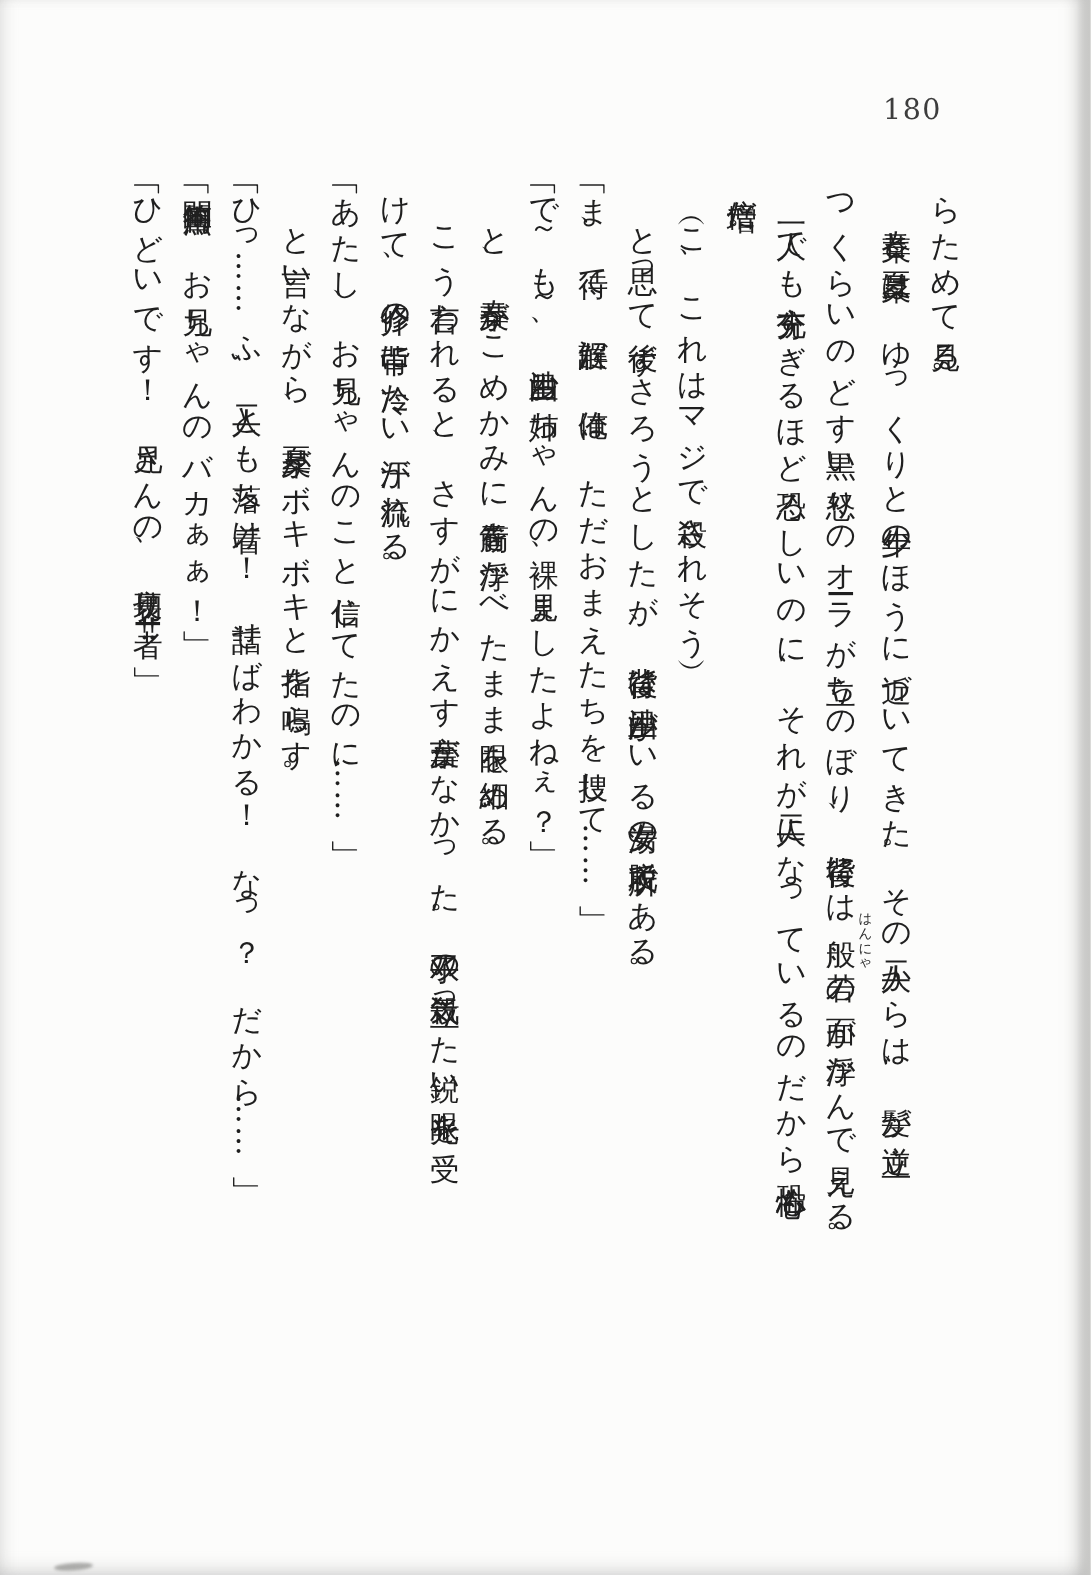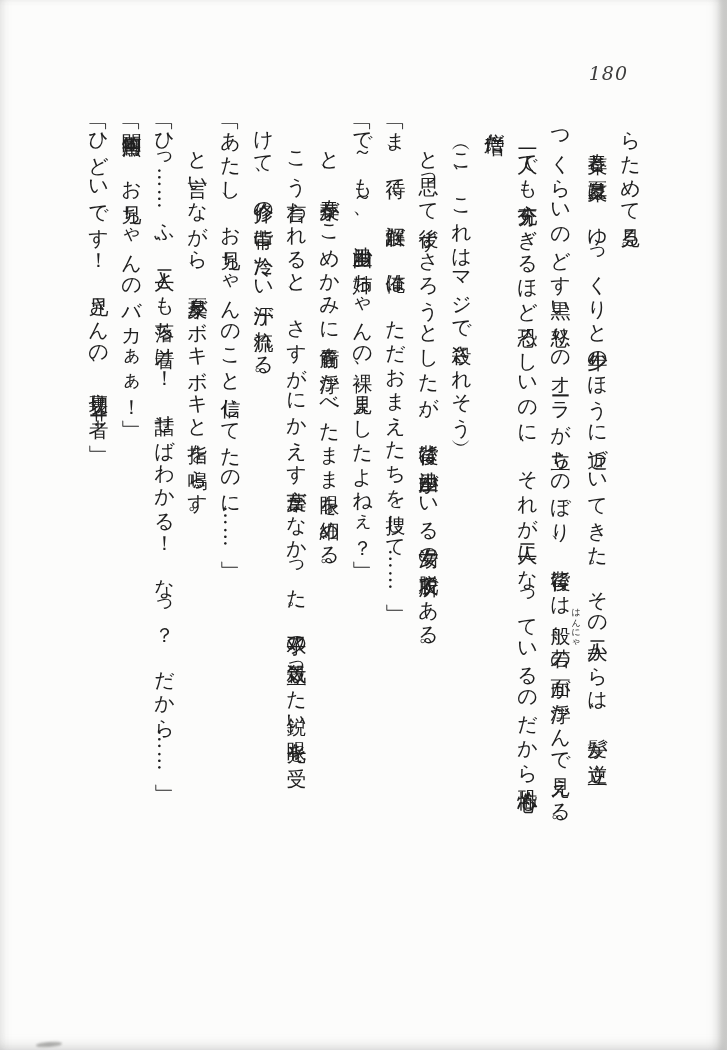--- a/index.html
+++ b/index.html
@@ -34,21 +34,20 @@
     background: #9a9a98;
     border-radius: 50%;
     transform: rotate(-4deg);
     filter: blur(1px);
     opacity: 0.8;
   }
   .page-number {
     position: absolute;
     top: 62px; right: 99px;
     font-size: 19px;
-    font-style: italic;
     letter-spacing: 1px;
     color: #3d3d3d;
   }
   
   .text-block {
     position: absolute;
     top: 117px; right: 80px;
     height: 812px;
     writing-mode: vertical-rl;
     text-orientation: mixed;

